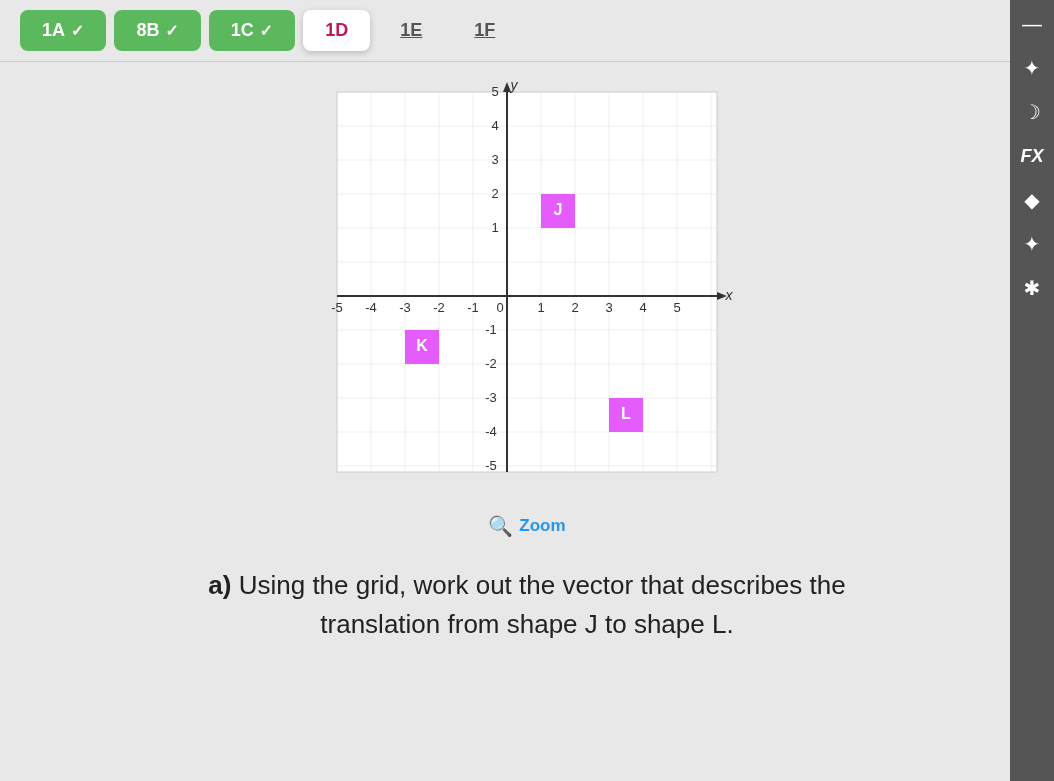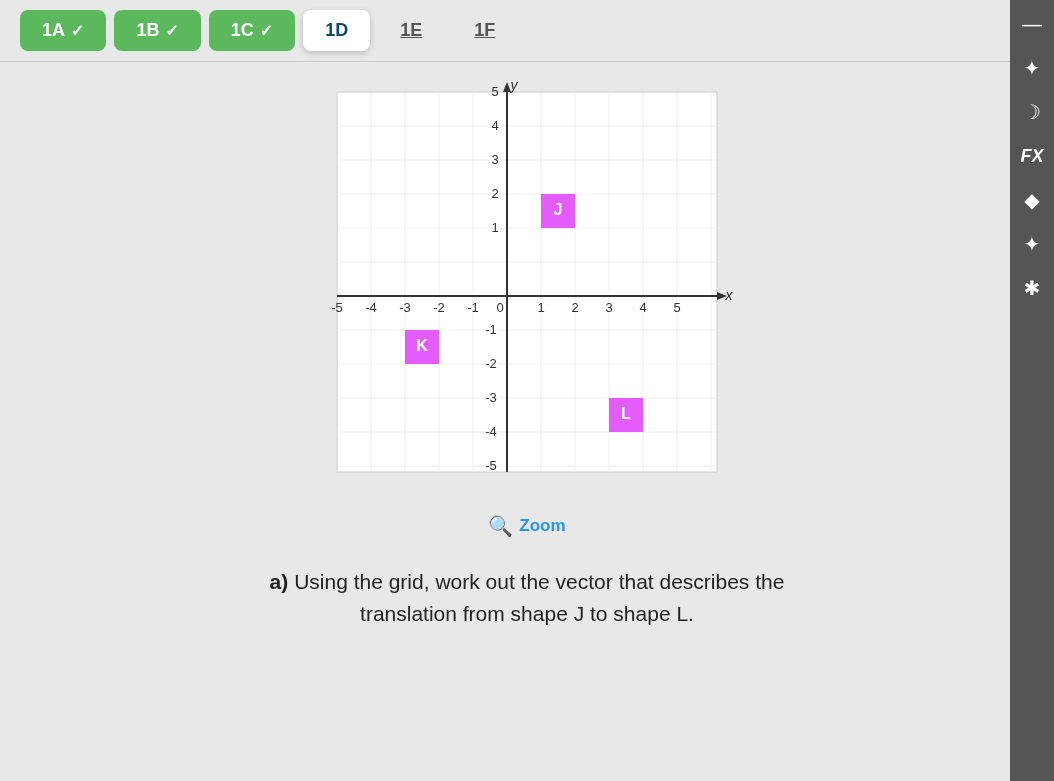--- a/index.html
+++ b/index.html
@@ -30,21 +30,21 @@
       display: flex;
       align-items: center;
       gap: 6px;
     }
     .nav-tab.completed {
       background: #5cb85c;
       color: white;
     }
     .nav-tab.active {
       background: white;
-      color: #0c4a6e;
+      color: #be185d;
       box-shadow: 0 2px 6px rgba(0,0,0,0.2);
     }
     .nav-tab.inactive {
       background: transparent;
       color: #555;
       text-decoration: underline;
     }
     .nav-tab.summary {
       background: transparent;
       color: #333;
@@ -115,40 +115,40 @@
       background: none;
       border: none;
     }
     .zoom-btn .zoom-icon {
       font-size: 20px;
     }
 
     
     .question-text {
       text-align: center;
-      font-size: 21px;
+      font-size: 26px;
       color: #222;
       margin-top: 28px;
       padding: 0 60px;
       line-height: 1.5;
     }
     .question-text span.part-label {
       font-weight: 700;
     }
   </style>
 </head>
 <body>
 
 <div class="top-nav">
   <div class="nav-tab completed">
     <span>1A</span>
     <span class="checkmark">✓</span>
   </div>
   <div class="nav-tab completed">
-    <span>1B</span>
+    <span>8B</span>
     <span class="checkmark">✓</span>
   </div>
   <div class="nav-tab completed">
     <span>1C</span>
     <span class="checkmark">✓</span>
   </div>
   <div class="nav-tab active">
     <span>1D</span>
   </div>
   <div class="nav-tab inactive">

